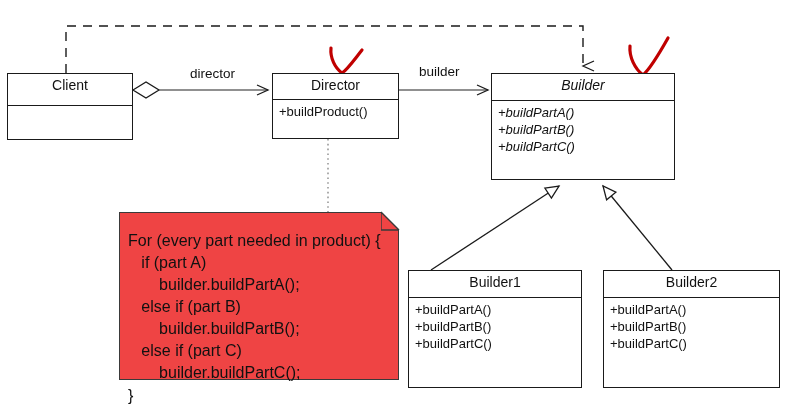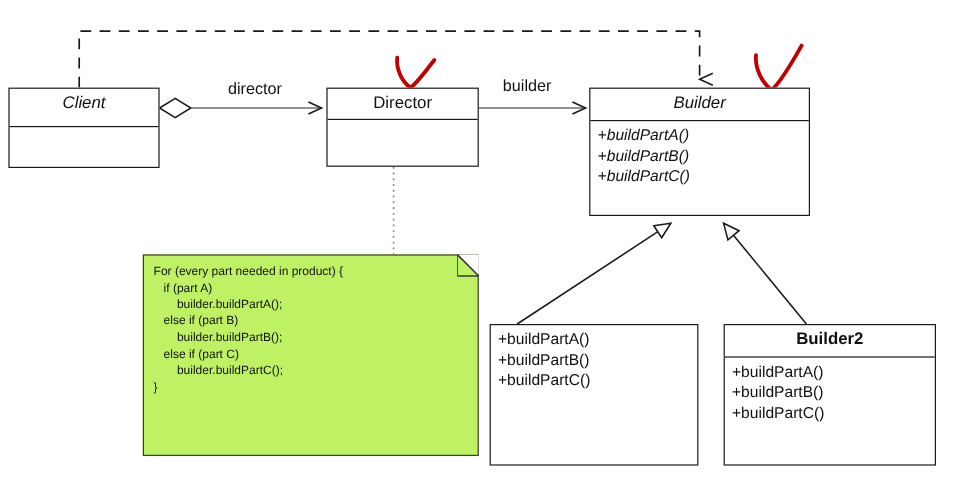--- a/index.html
+++ b/index.html
@@ -47,25 +47,25 @@
   .uml-members.empty {
     padding: 0;
   }
   .member {
     white-space: nowrap;
   }
   
   .note-box {
     position: absolute;
     border: 1.5px solid #3a3a3a;
-    background: #bef264;
+    background: #ef4444;
     box-sizing: border-box;
-    font-size: 10px;
+    font-size: 16px;
     color: #111111;
-    padding: 7px 8px;
+    padding: 17px 8px;
     line-height: 1.38;
     white-space: pre;
   }
   
   #wires {
     position: absolute;
     left: 0; top: 0;
     width: 800px;
     height: 408px;
     pointer-events: none;
@@ -129,47 +129,51 @@
     
     <g>
       <path d="M331,48 C330,58 335,68 342,73 C347,70 354,60 362,50" fill="none" stroke="#c00000" stroke-width="3.2" stroke-linecap="round" stroke-linejoin="round"></path>
     </g>
     <g>
       <path d="M630,46 C629,57 635,69 643,75 C650,69 659,54 668,38" fill="none" stroke="#c00000" stroke-width="3.2" stroke-linecap="round" stroke-linejoin="round"></path>
     </g>
   </svg>
 
   <div class="uml-box" style="left:7px; top:73px; width:126px; height:67px;">
-    <div class="uml-title" style="height:32px;font-style:italic;">Client</div>
+    <div class="uml-title" style="height:32px;">Client</div>
     <div class="uml-members empty"></div>
   </div>
 
   <div class="uml-box" style="left:272px; top:73px; width:127px; height:66px;">
     <div class="uml-title" style="height:26px;">Director</div>
+    <div class="uml-members">
+      <div class="member">+buildProduct()</div>
+    </div>
   </div>
 
   <div class="uml-box" style="left:491px; top:73px; width:184px; height:107px;">
     <div class="uml-title abstract" style="height:27px;">Builder</div>
     <div class="uml-members abstract">
       <div class="member">+buildPartA()</div>
       <div class="member">+buildPartB()</div>
       <div class="member">+buildPartC()</div>
     </div>
   </div>
 
   <div class="uml-box" style="left:408px; top:270px; width:174px; height:118px;">
+    <div class="uml-title" style="height:27px;">Builder1</div>
     <div class="uml-members">
       <div class="member">+buildPartA()</div>
       <div class="member">+buildPartB()</div>
       <div class="member">+buildPartC()</div>
     </div>
   </div>
 
   <div class="uml-box" style="left:603px; top:270px; width:177px; height:118px;">
-    <div class="uml-title" style="height:27px;font-weight:bold;">Builder2</div>
+    <div class="uml-title" style="height:27px;">Builder2</div>
     <div class="uml-members">
       <div class="member">+buildPartA()</div>
       <div class="member">+buildPartB()</div>
       <div class="member">+buildPartC()</div>
     </div>
   </div>
 
   <div class="note-box" style="left:119px; top:212px; width:280px; height:168px;">For (every part needed in product) {
    if (part A)
        builder.buildPartA();

